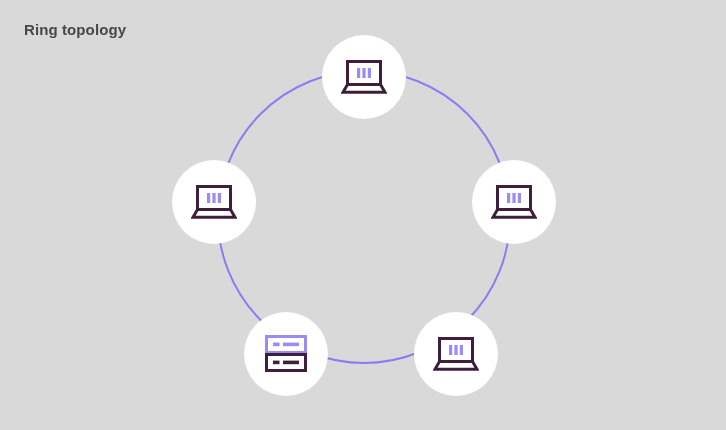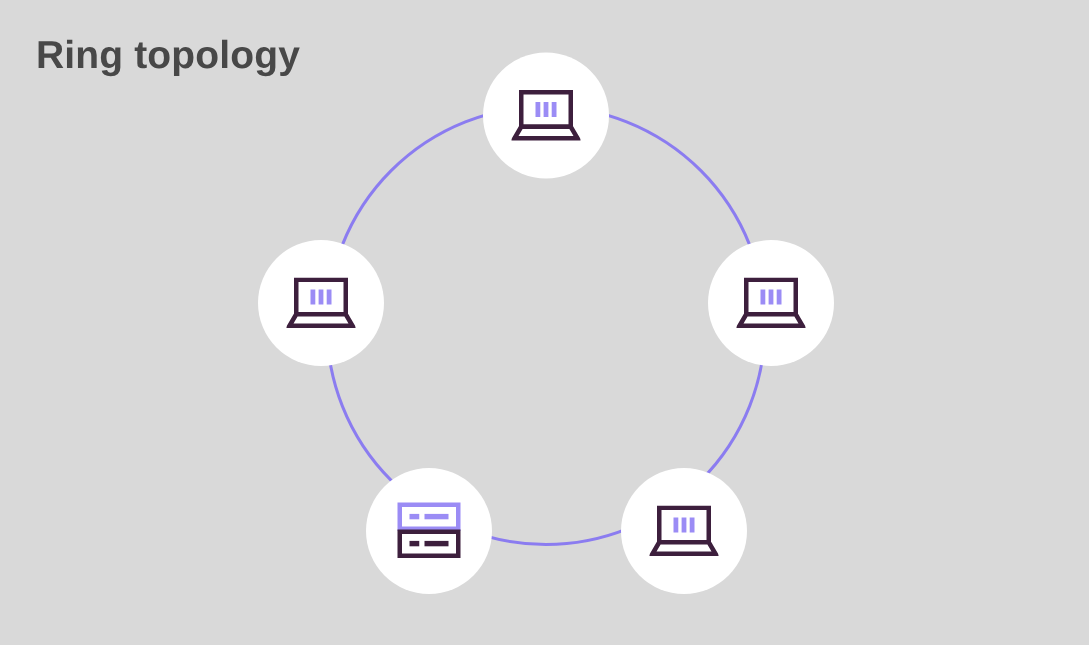--- a/index.html
+++ b/index.html
@@ -19,21 +19,21 @@
     position: relative;
     width: 726px;
     height: 430px;
     background: #d9d9d9;
   }
   #page-title {
     position: absolute;
     left: 24px;
     top: 21px;
     font-family: "Liberation Sans", sans-serif;
-    font-size: 26px;
+    font-size: 15px;
     font-weight: 600;
     letter-spacing: 0.1px;
     color: #484848;
     white-space: nowrap;
     user-select: none;
   }
   #topology-canvas {
     position: absolute;
     left: 0;
     top: 0;

